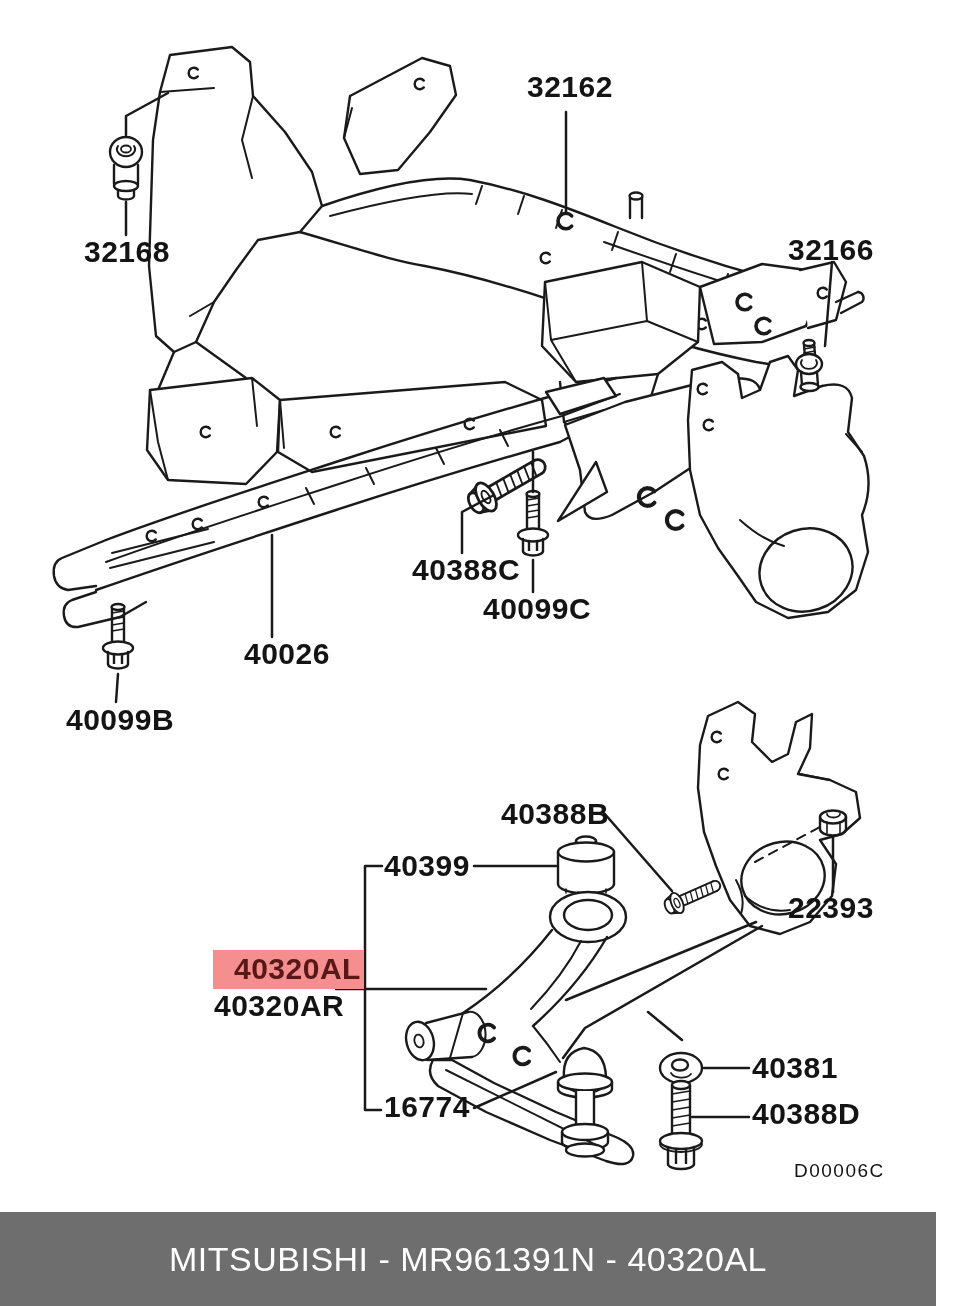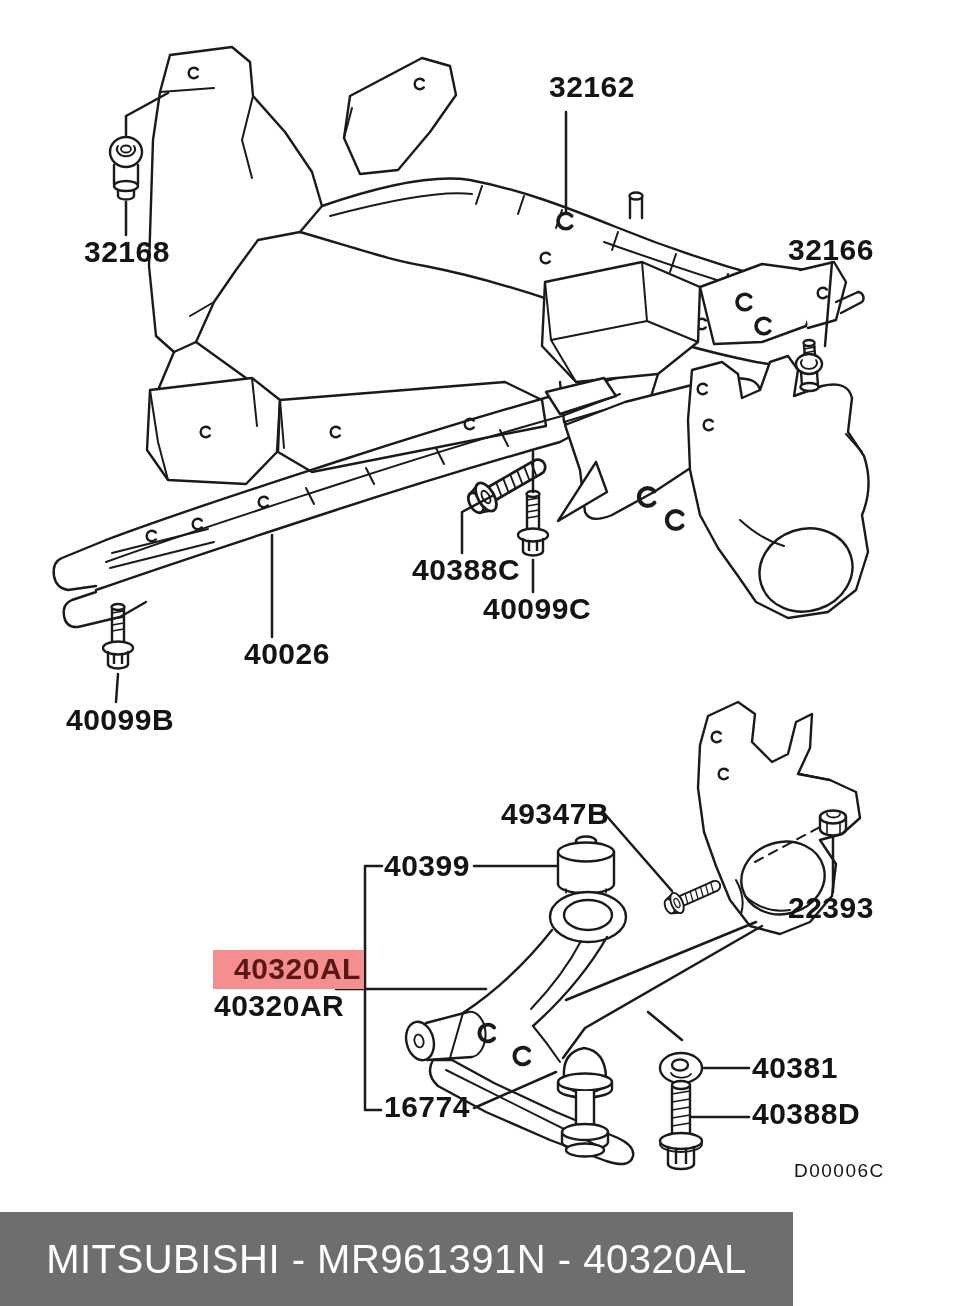--- a/index.html
+++ b/index.html
@@ -13,24 +13,24 @@
   .plabel.hl{
     background:var(--highlight-bg,#f58f8f);
     color:var(--highlight-text,#5a1717);
     padding:4px 3px 5px 21px;
   }
   .code{
     position:absolute;font-size:19px;font-weight:400;color:#141414;
     letter-spacing:1.5px;line-height:1;
   }
   .footer{
-    position:absolute;left:0;top:1212px;width:793px;height:94px;
+    position:absolute;left:0;top:1212px;width:936px;height:94px;
     background:var(--footer-bg,#6e6e6e);color:var(--footer-text,#fff);
     display:flex;align-items:center;justify-content:center;
-    font-size:40px;font-weight:400;letter-spacing:.5px;
+    font-size:34px;font-weight:400;letter-spacing:.5px;
   }
 </style>
 </head>
 <body>
 
 <div class="stage">
 
   <svg width="960" height="1215" viewBox="0 0 960 1215">
     <defs>
       <path id="chole" d="M3.8,3.4 A5.2,5.2 0 1 1 3.8,-3.4" fill="none"></path>
@@ -221,28 +221,28 @@
         <path d="M474,1108 L556,1072"></path>
         <path d="M833,837 L833,892"></path>
         <path d="M704,1068 L749,1068"></path>
         <path d="M692,1117 L749,1117"></path>
         <path d="M566,1000 L756,922 M585,1028 L762,926 M563,1058 L585,1028"></path>
         <path d="M648,1012 L682,1040"></path>
       </g>
     </g>
   </svg>
 
-  <div class="plabel" style="left:549px;top:72px">32162</div>
+  <div class="plabel" style="left:527px;top:72px">32162</div>
   <div class="plabel" style="left:84px;top:237px">32168</div>
   <div class="plabel" style="left:788px;top:235px">32166</div>
   <div class="plabel" style="left:412px;top:555px">40388C</div>
   <div class="plabel" style="left:483px;top:594px">40099C</div>
   <div class="plabel" style="left:244px;top:639px">40026</div>
   <div class="plabel" style="left:66px;top:705px">40099B</div>
-  <div class="plabel" style="left:501px;top:799px">49347B</div>
+  <div class="plabel" style="left:501px;top:799px">40388B</div>
   <div class="plabel" style="left:384px;top:851px">40399</div>
   <div class="plabel hl" style="left:213px;top:950px">40320AL</div>
   <div class="plabel" style="left:214px;top:991px">40320AR</div>
   <div class="plabel" style="left:384px;top:1092px">16774</div>
   <div class="plabel" style="left:788px;top:893px">22393</div>
   <div class="plabel" style="left:752px;top:1053px">40381</div>
   <div class="plabel" style="left:752px;top:1099px">40388D</div>
 
   <div class="code" style="left:794px;top:1161px">D00006C</div>
 

